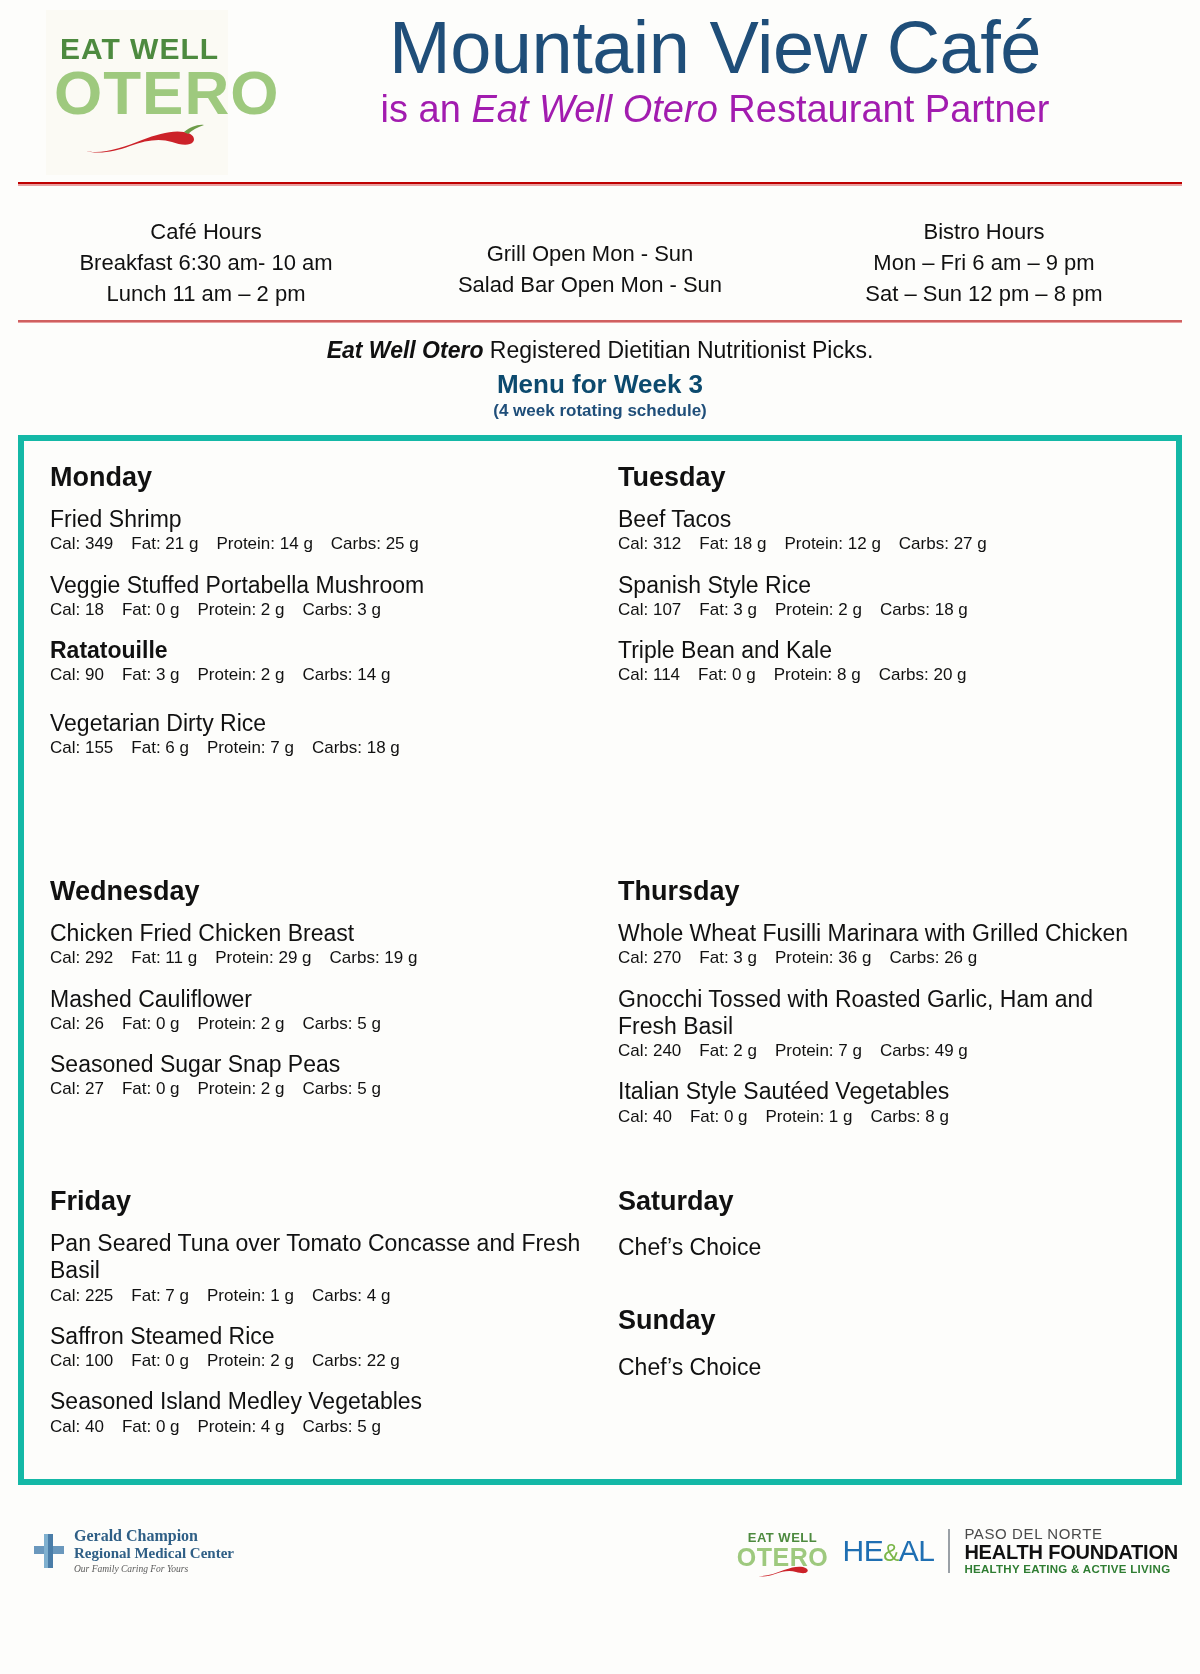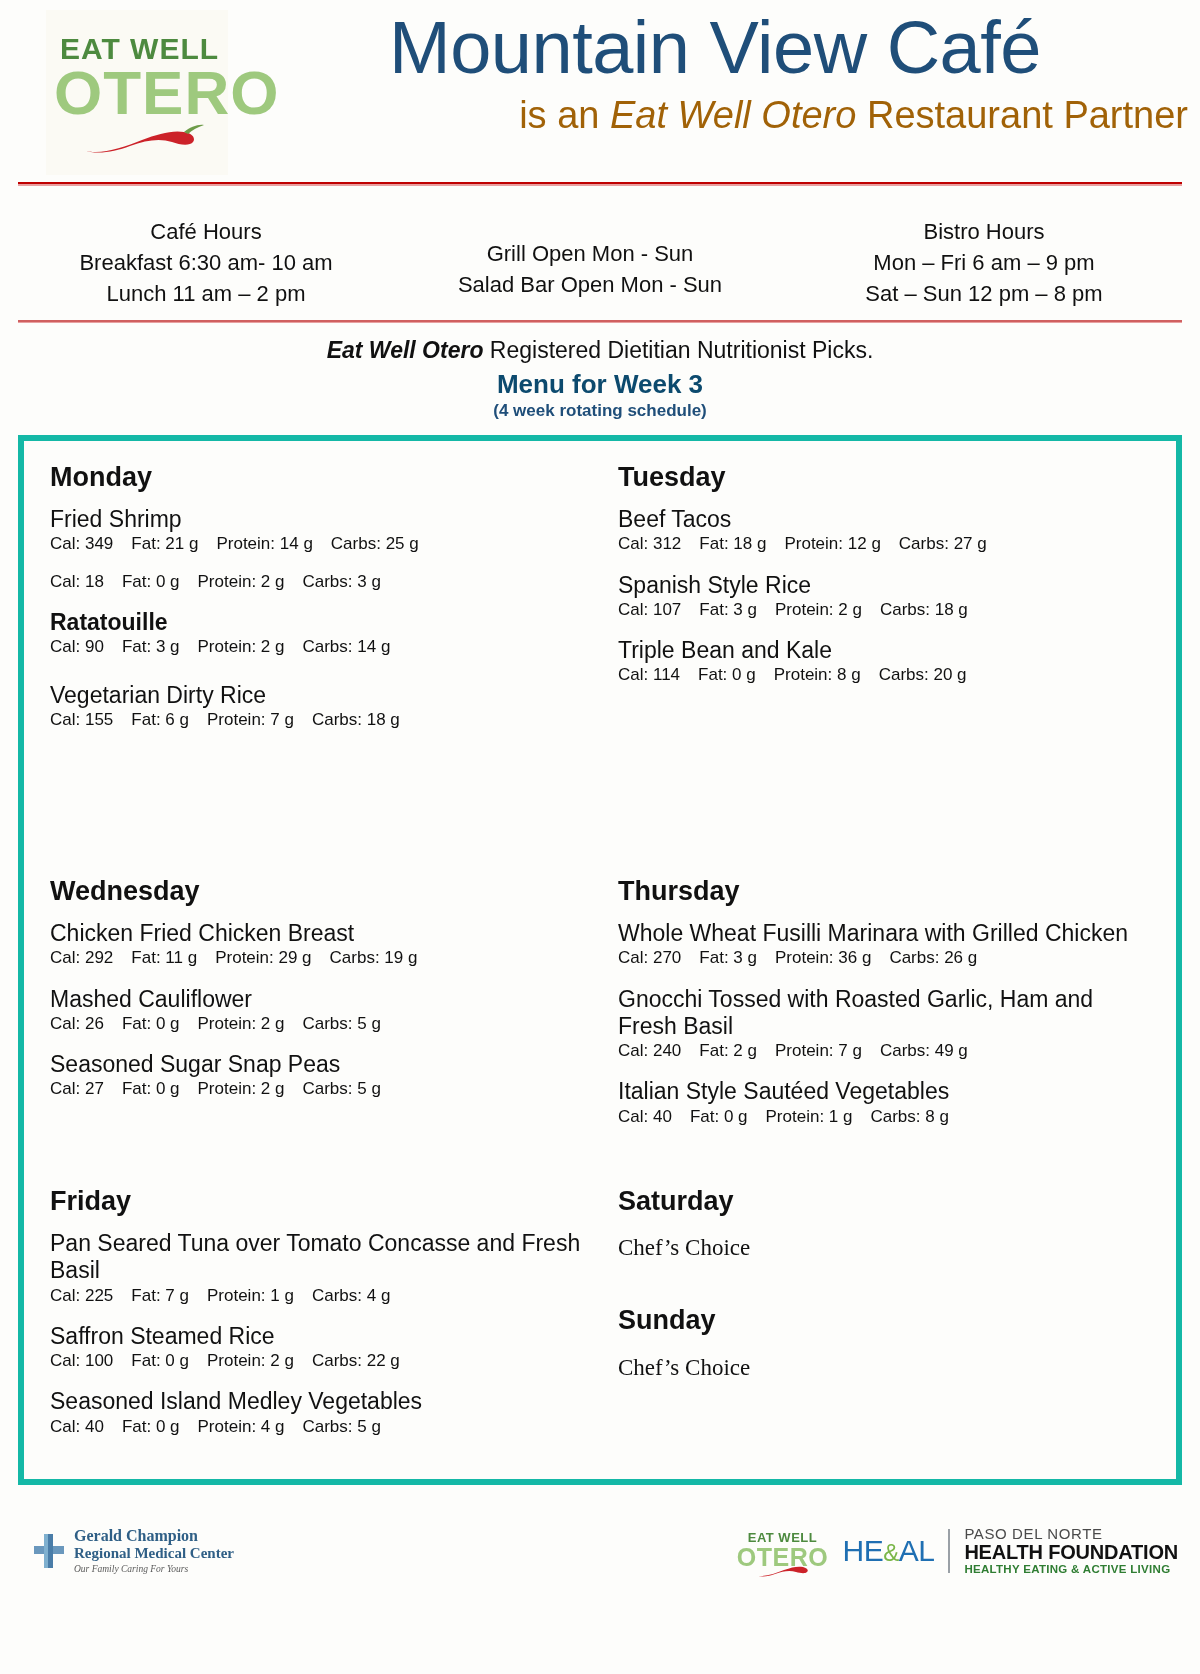--- a/index.html
+++ b/index.html
@@ -71,24 +71,24 @@
     font-family: "Liberation Sans", sans-serif;
     font-size: 74px;
     font-weight: normal;
     color: #1f4e79;
     line-height: 1.04;
     letter-spacing: -0.5px;
     text-align: center;
   }
   .title-sub {
     font-size: 38px;
-    color: #a16207;
-    text-align: right;
+    color: #a21caf;
+    text-align: center;
     line-height: 1.1;
-    margin-top: 8px;
+    margin-top: 2px;
     white-space: nowrap;
   }
   .title-sub .em { font-style: italic; }
 
   
   .rule {
     height: 0;
     border-top: 2px solid #c00000;
     border-bottom: 2px solid #e8a0a0;
     margin: 0 18px;
@@ -181,21 +181,20 @@
     line-height: 1.2;
     white-space: nowrap;
   }
   .dish-nutri span { margin-right: 18px; }
   .dish-nutri span:last-child { margin-right: 0; }
   .plain-item {
     font-size: 23px;
     color: #111;
     line-height: 1.2;
     margin-bottom: 17px;
-    font-family: Liberation Serif, serif;
   }
 
   
   .tier { width: 100%; display: flex; }
   .tier.t1 { min-height: 370px; }
   .tier.t2 { min-height: 310px; margin-top: 44px; }
   .tier.t3 { min-height: 300px; }
 
   
   .footer {
@@ -322,20 +321,21 @@
   <div class="menu-box">
 
     <div class="tier t1">
       <div class="day-col left">
         <div class="day-name">Monday</div>
         <div class="dish">
           <div class="dish-name">Fried Shrimp</div>
           <div class="dish-nutri"><span>Cal: 349</span><span>Fat: 21 g</span><span>Protein: 14 g</span><span>Carbs: 25 g</span></div>
         </div>
         <div class="dish">
+          <div class="dish-name">Veggie Stuffed Portabella  Mushroom</div>
           <div class="dish-nutri"><span>Cal: 18</span><span>Fat: 0 g</span><span>Protein: 2 g</span><span>Carbs: 3 g</span></div>
         </div>
         <div class="dish">
           <div class="dish-name bold">Ratatouille</div>
           <div class="dish-nutri"><span>Cal: 90</span><span>Fat: 3 g</span><span>Protein: 2 g</span><span>Carbs: 14 g</span></div>
         </div>
         <div class="dish" style="margin-top:24px;">
           <div class="dish-name">Vegetarian Dirty Rice</div>
           <div class="dish-nutri"><span>Cal: 155</span><span>Fat: 6 g</span><span>Protein: 7 g</span><span>Carbs: 18 g</span></div>
         </div>

